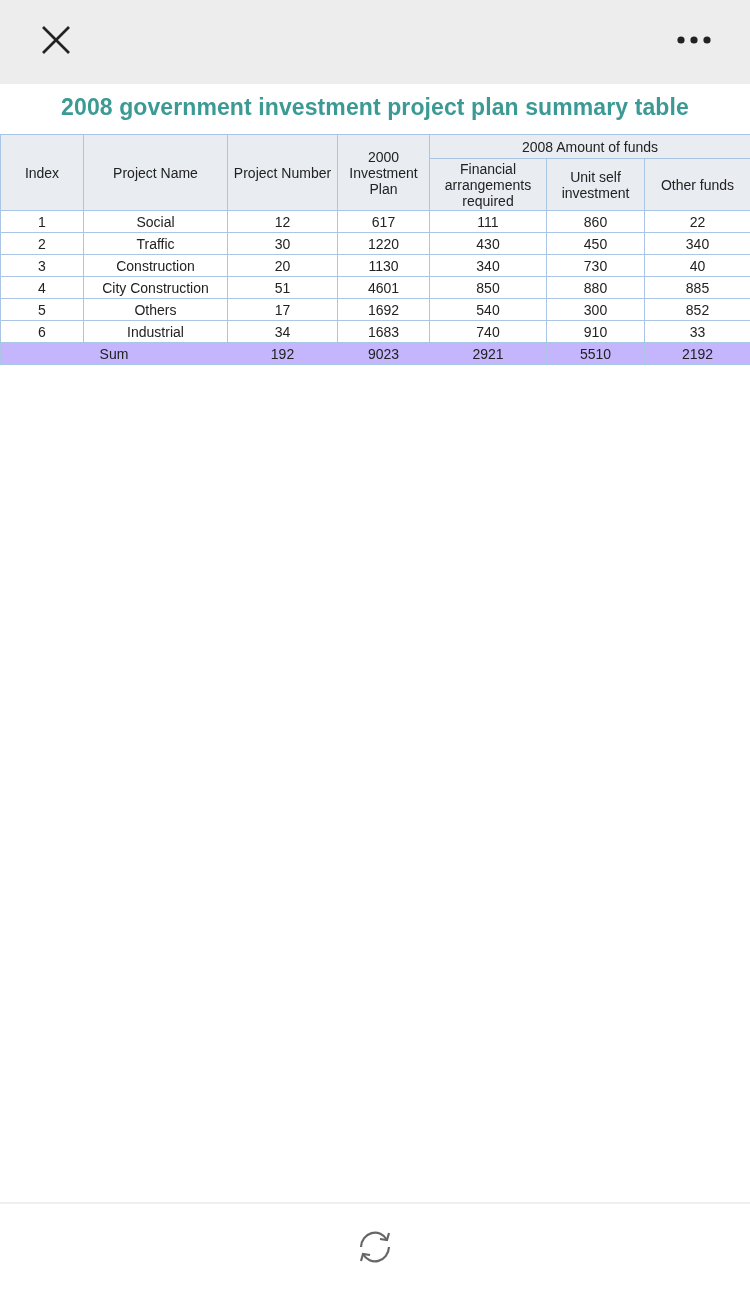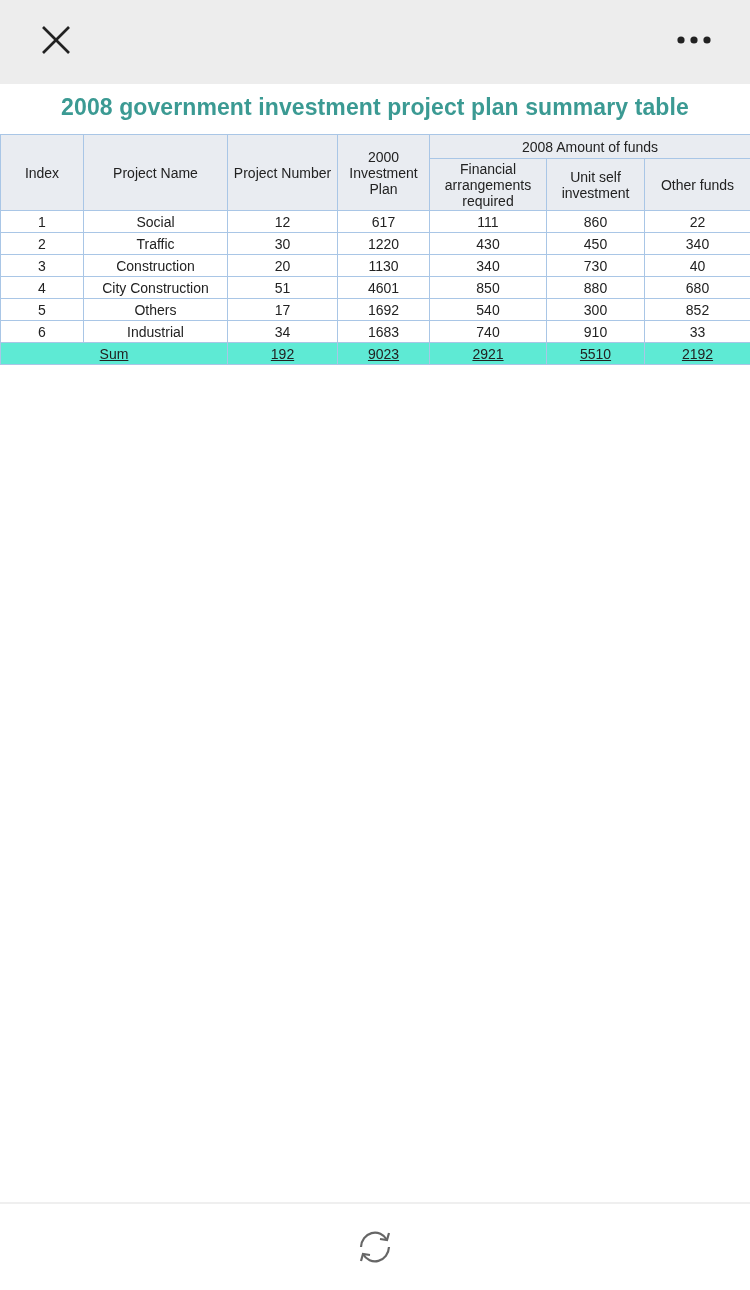--- a/index.html
+++ b/index.html
@@ -27,21 +27,21 @@
       position: absolute; left: 0; top: 134px; width: 750px;
       border-collapse: collapse; table-layout: fixed;
       font-size: 14px; color: #222;
     }
     table.grid th, table.grid td {
       border: 1px solid #a9c6e6; text-align: center; padding: 0; line-height: 16px;
       font-weight: normal;
     }
     table.grid thead th { background: #e9ecf1; }
     table.grid tbody td { height: 21px; background: #fff; }
-    table.grid tbody tr.sum td { background: #5eead4; text-decoration: underline; }
+    table.grid tbody tr.sum td { background: #c4b5fd; }
     .hdr-top { height: 24px; }
     .hdr-sub { height: 52px; }
     .bottombar {
       position: absolute; left: 0; top: 1202px; width: 750px; height: 88px;
       border-top: 2px solid #efefef; background: #fff;
     }
     .refresh-btn {
       position: absolute; left: 354px; top: 22px; width: 42px; height: 42px; cursor: pointer;
     }
   </style>
@@ -118,21 +118,21 @@
       <td>730</td>
       <td>40</td>
     </tr>
     <tr>
       <td>4</td>
       <td>City Construction</td>
       <td>51</td>
       <td>4601</td>
       <td>850</td>
       <td>880</td>
-      <td>680</td>
+      <td>885</td>
     </tr>
     <tr>
       <td>5</td>
       <td>Others</td>
       <td>17</td>
       <td>1692</td>
       <td>540</td>
       <td>300</td>
       <td>852</td>
     </tr>

